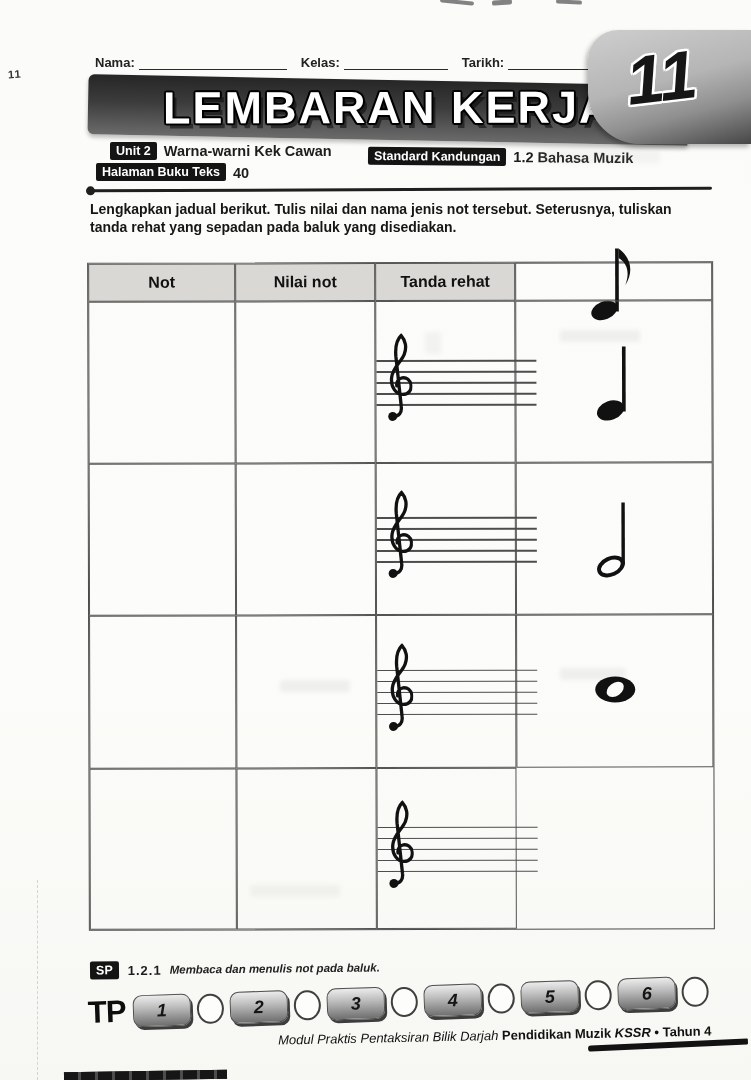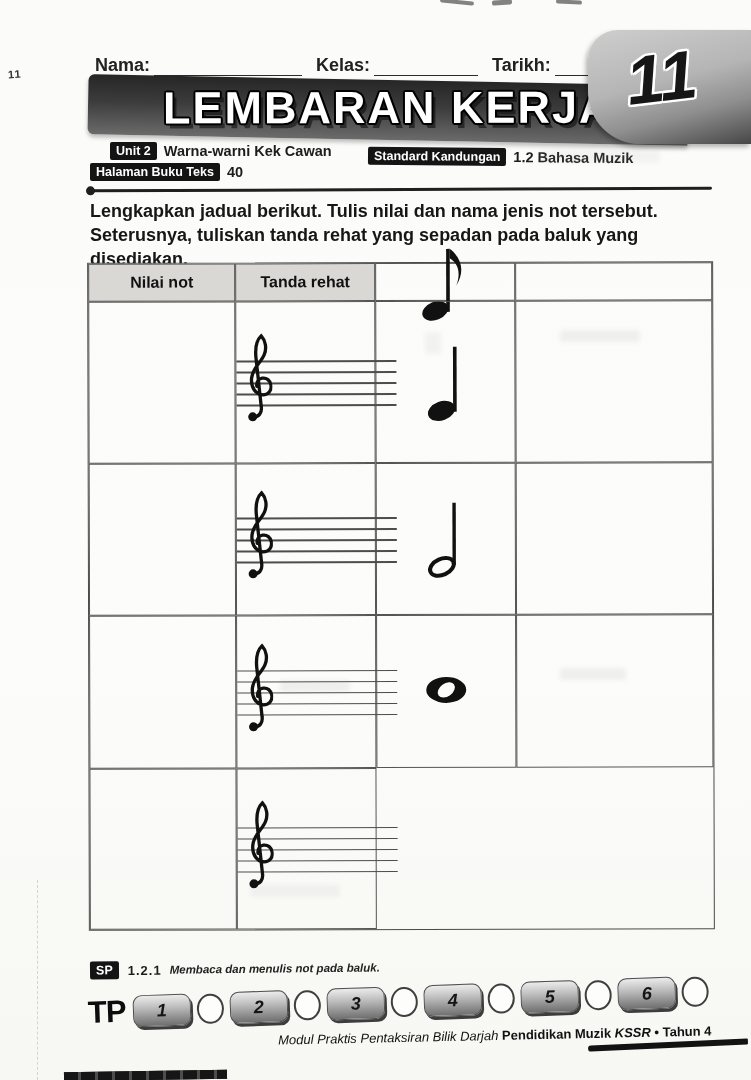--- a/index.html
+++ b/index.html
@@ -4,21 +4,21 @@
 <style>
   html,body{margin:0;padding:0;background:#e8e8e6;}
   .sheet{
     position:relative;width:751px;height:1080px;margin:0 auto;
     background:linear-gradient(180deg,#fbfbf9 0%,#fcfcfa 60%,#f7f7f4 100%);
     overflow:hidden;font-family:"Liberation Sans",sans-serif;color:#1c1c1c;
   }
   
   .fields{position:absolute;left:95px;top:55px;width:520px;display:flex;align-items:flex-end;}
   .field{display:flex;align-items:flex-end;margin-right:14px;}
-  .field .lab{font-size:18px;font-weight:bold;color:#222;padding-right:4px;}
+  .field .lab{font-size:13px;font-weight:bold;color:#222;padding-right:4px;}
   .field .line{border-bottom:1.6px solid #2b2b2b;height:14px;}
   .line-nama{width:148px;} .line-kelas{width:104px;} .line-tarikh{width:118px;}
   
   .ribbon{
     position:absolute;left:88px;top:80px;width:600px;height:60px;
     background:linear-gradient(180deg,#262626 0%,#3c3c3c 45%,#6b6b6b 100%);
     border-radius:6px 0 0 6px;transform:rotate(1.1deg);
     display:flex;align-items:center;justify-content:center;
     box-shadow:0 3px 4px rgba(0,0,0,.25);
   }
@@ -41,29 +41,29 @@
     text-shadow:2.5px 0 #fff,-2.5px 0 #fff,0 2.5px #fff,0 -2.5px #fff,
       2px 2px #fff,-2px -2px #fff,2px -2px #fff,-2px 2px #fff;
   }
   
   .chip{display:inline-block;background:#141414;color:#fefefe;font-weight:bold;
     font-size:12.5px;padding:2px 6px;border-radius:2px;}
   .meta-row{position:absolute;display:flex;align-items:center;}
   .meta-val{font-size:14.5px;font-weight:bold;color:#1d1d1d;padding-left:7px;}
   .row-unit{left:90px;top:142px;margin-left:20px;}
   .row-standard{left:368px;top:148px;transform:rotate(0.5deg);}
-  .row-halaman{left:90px;top:163px;}
+  .row-halaman{left:96px;top:163px;align-items:flex-end;}
   
   .divider{position:absolute;left:88px;top:188px;width:624px;height:3px;background:#1f1f1f;
     transform:rotate(-0.25deg);border-radius:2px;}
   .divider::before{content:"";position:absolute;left:-2px;top:-3px;width:9px;height:9px;
     border-radius:50%;background:#1f1f1f;}
   
   .instructions{position:absolute;left:90px;top:200px;width:622px;
-    font-size:18px;font-weight:bold;line-height:1.32;color:#161616;}
+    font-size:14px;font-weight:bold;line-height:1.32;color:#161616;}
   
   .wtable{position:absolute;left:88px;top:262px;width:624px;height:666px;
     display:grid;grid-template-columns:147px 140px 140px 197px;
     grid-template-rows:38px 162px 152px 153px 161px;
     border:1.6px solid #4a4a4a;transform:rotate(-0.15deg);}
   .cell{border:0.9px solid #555;display:flex;align-items:center;justify-content:center;}
   .hcell{background:#d9d8d4;font-weight:bold;font-size:16px;color:#111;}
   
   .staff{position:relative;width:160px;height:80px;}
   .staff .sline{position:absolute;left:0;width:160px;height:1.6px;background:#4d4d4d;}
@@ -158,20 +158,21 @@
 
   <div class="ghost g1"></div>
   <div class="ghost g2"></div>
   <div class="ghost g3"></div>
   <div class="ghost g4"></div>
   <div class="ghost g5"></div>
   <div class="ghost g6"></div>
 
   <div class="wtable">
 
+    <div class="cell hcell">Not</div>
     <div class="cell hcell">Nilai not</div>
     <div class="cell hcell">Tanda rehat</div>
 
     <div class="cell">
       <span>
         <svg width="58" height="86" viewBox="0 0 58 86">
           <ellipse class="ink" cx="19" cy="74" rx="13.5" ry="9" transform="rotate(-22 19 74)"></ellipse>
           <rect class="ink" x="30" y="12" width="3.6" height="63"></rect>
           <path class="ink" d="M33.5 12 C45 20.5, 49.5 34, 40 49 C45.5 34.5, 41 26, 33.5 21.5 Z"></path>
         </svg>

